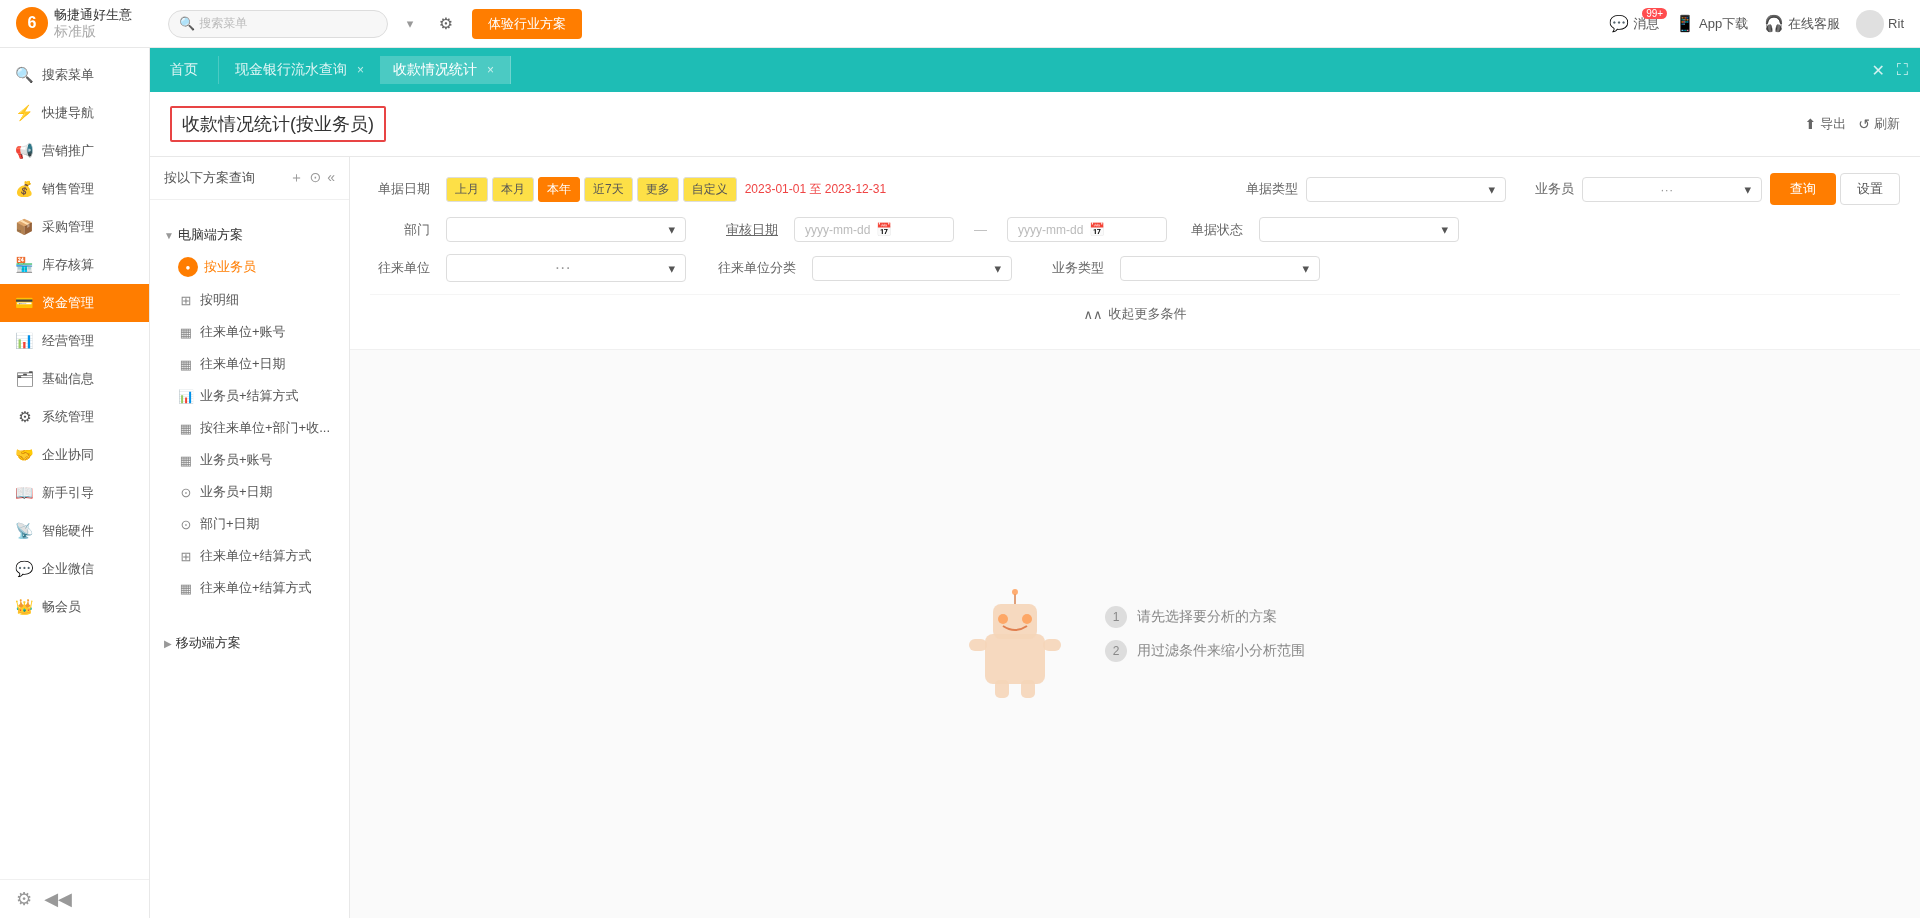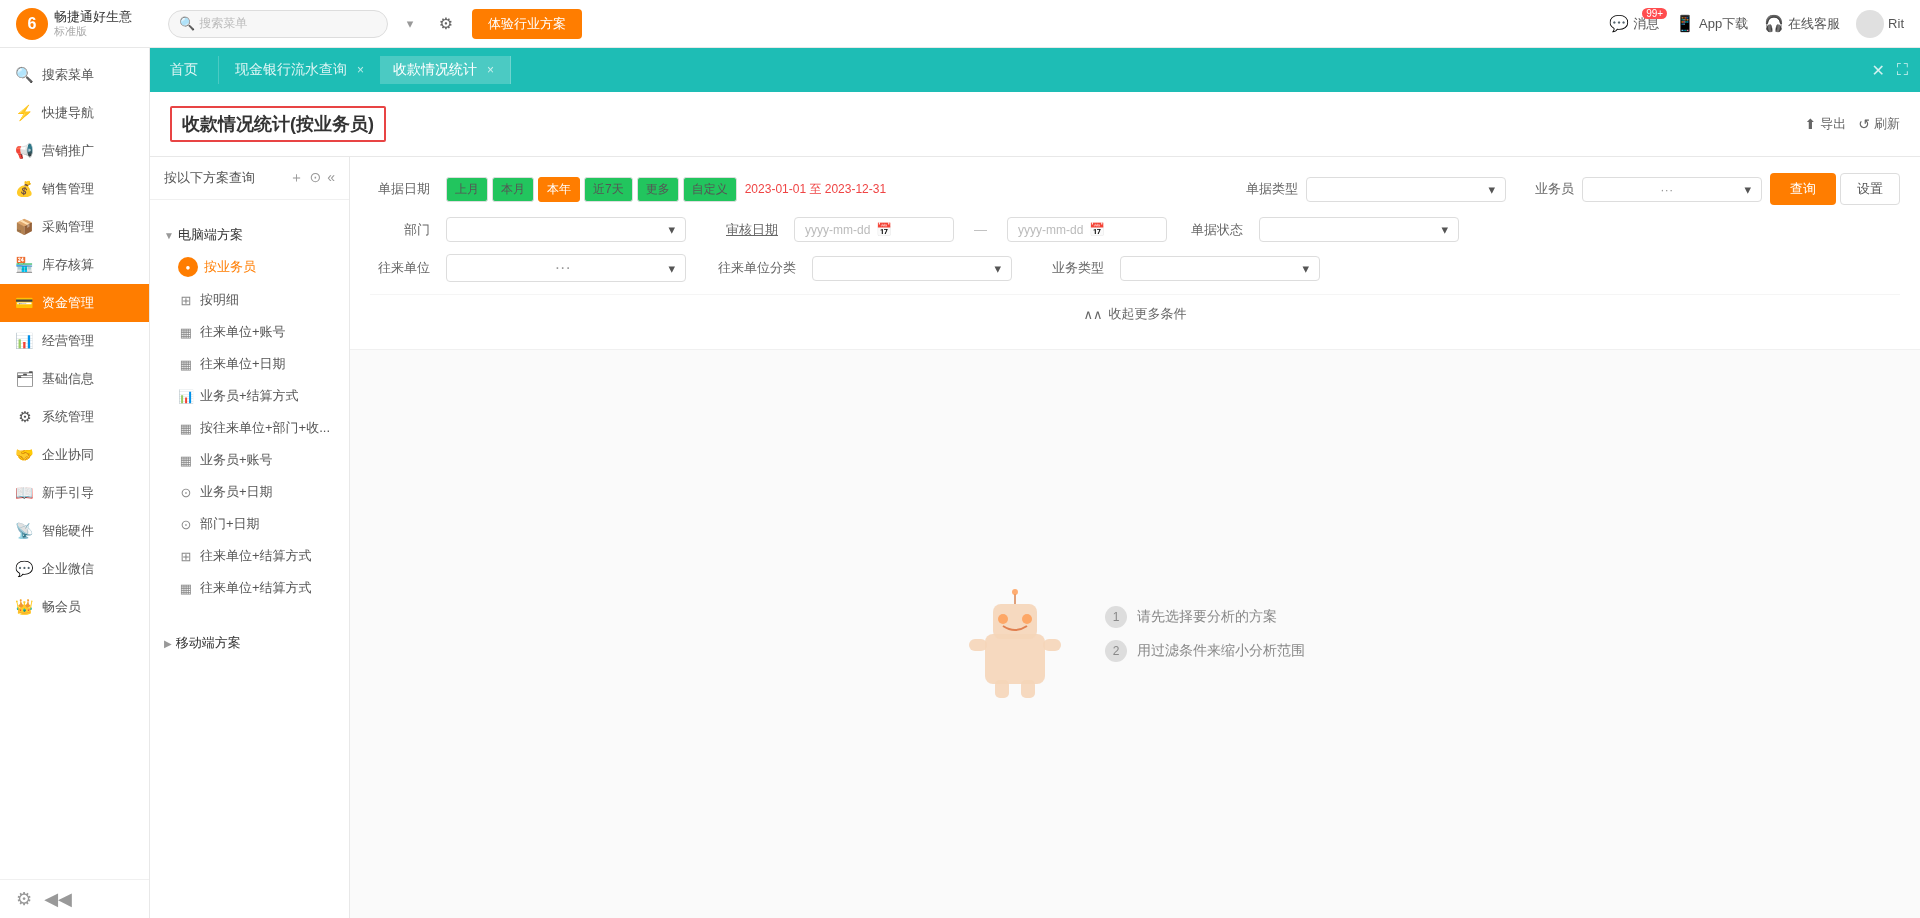--- a/index.html
+++ b/index.html
@@ -203,21 +203,21 @@
     
     .page-header {
       background: white;
       padding: 14px 20px;
       display: flex;
       align-items: center;
       border-bottom: 1px solid #e8e8e8;
     }
     .page-title {
       font-size: 18px;
-      font-weight: 700;
+      font-weight: 400;
       color: #333;
       border: 2px solid #e84444;
       padding: 4px 10px;
       border-radius: 2px;
     }
     .page-actions {
       margin-left: auto;
       display: flex;
       align-items: center;
       gap: 12px;
@@ -332,21 +332,21 @@
       align-items: center;
       gap: 4px;
     }
     .date-quick-btn {
       padding: 3px 8px;
       border: 1px solid #ddd;
       border-radius: 3px;
       font-size: 12px;
       cursor: pointer;
       color: #555;
-      background: #22c55e;
+      background: #fde047;
     }
     .date-quick-btn.active { background: #ff7d00; color: white; border-color: #ff7d00; }
     .date-range-text { font-size: 12px; color: #ef4444; margin-left: 4px; }
     .filter-select {
       display: flex;
       align-items: center;
       border: 1px solid #ddd;
       border-radius: 4px;
       padding: 4px 10px;
       min-width: 180px;
@@ -443,21 +443,21 @@
     ::-webkit-scrollbar-thumb { background: #ccc; border-radius: 3px; }
   </style>
 </head>
 <body>
 
 <div class="top-header">
   <div class="logo-area">
     <div class="logo-icon">6</div>
     <div style="display:flex;flex-direction:column;line-height:1.2">
       <span style="font-size:13px;color:#333;font-weight:500;">畅捷通好生意</span>
-      <span style="font-size:11px;color:#aaa;">标准版</span>
+      <span style="font-size:14px;color:#aaa;">标准版</span>
     </div>
   </div>
 
   <div class="header-search">
     <span style="color:#bbb;font-size:13px;">🔍</span>
     <span style="font-size:12px;color:#bbb;">搜索菜单</span>
   </div>
 
   <div class="header-dropdown">
     <span>▾</span>

